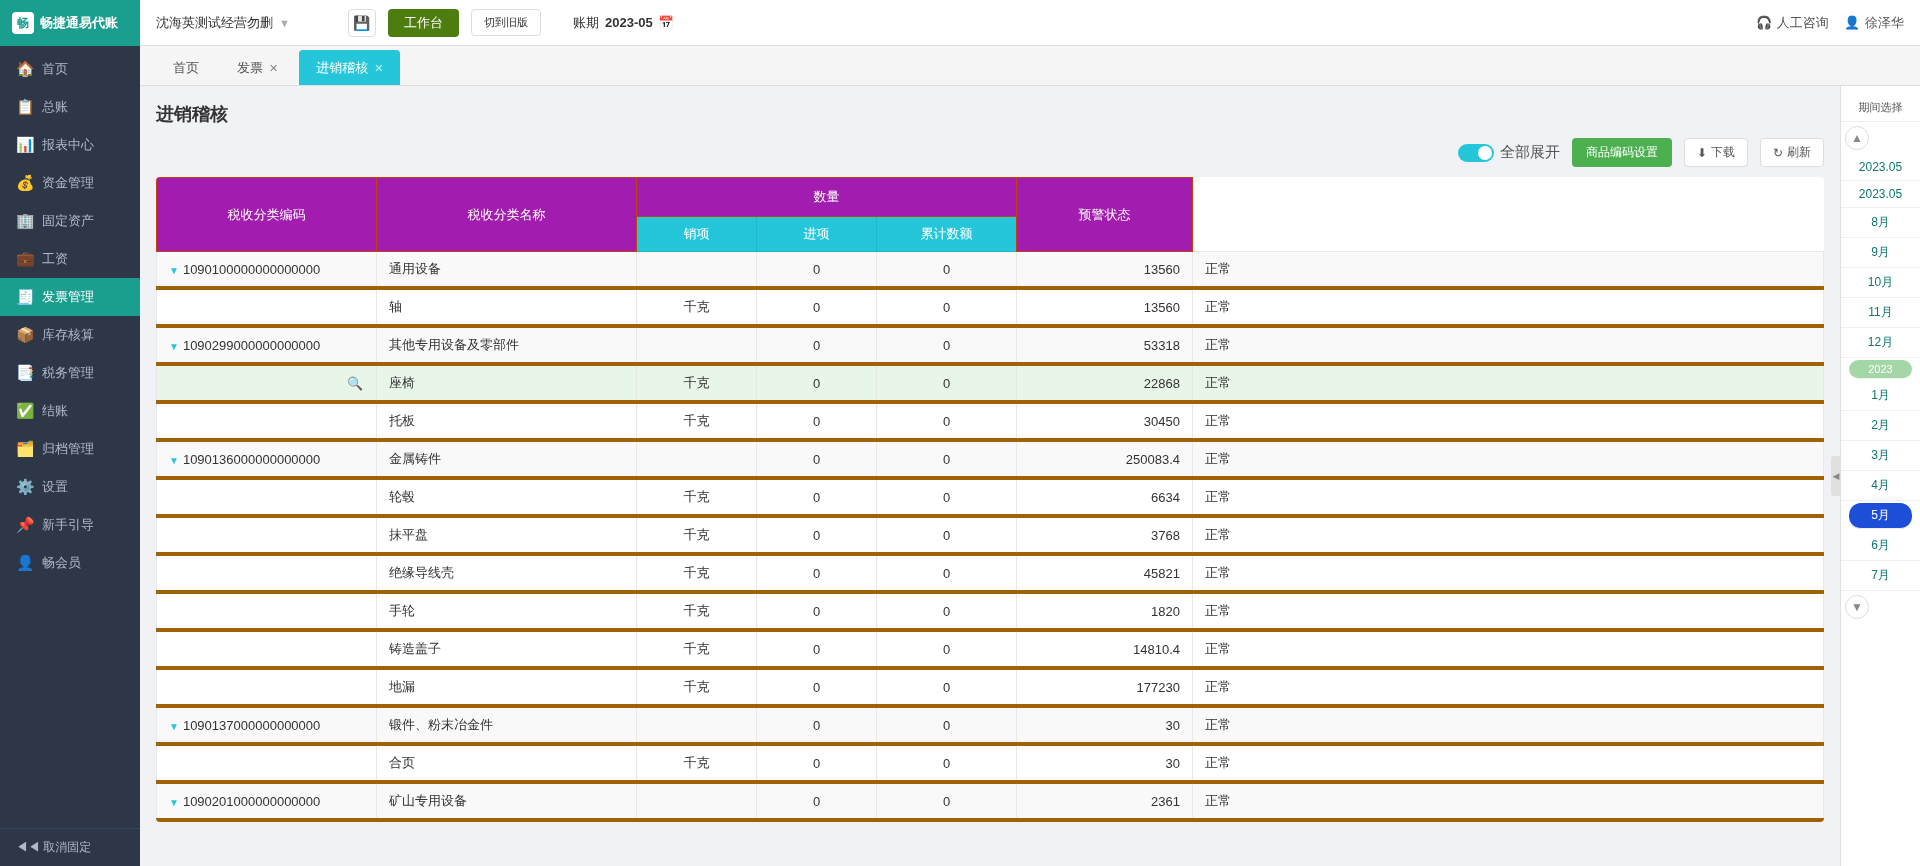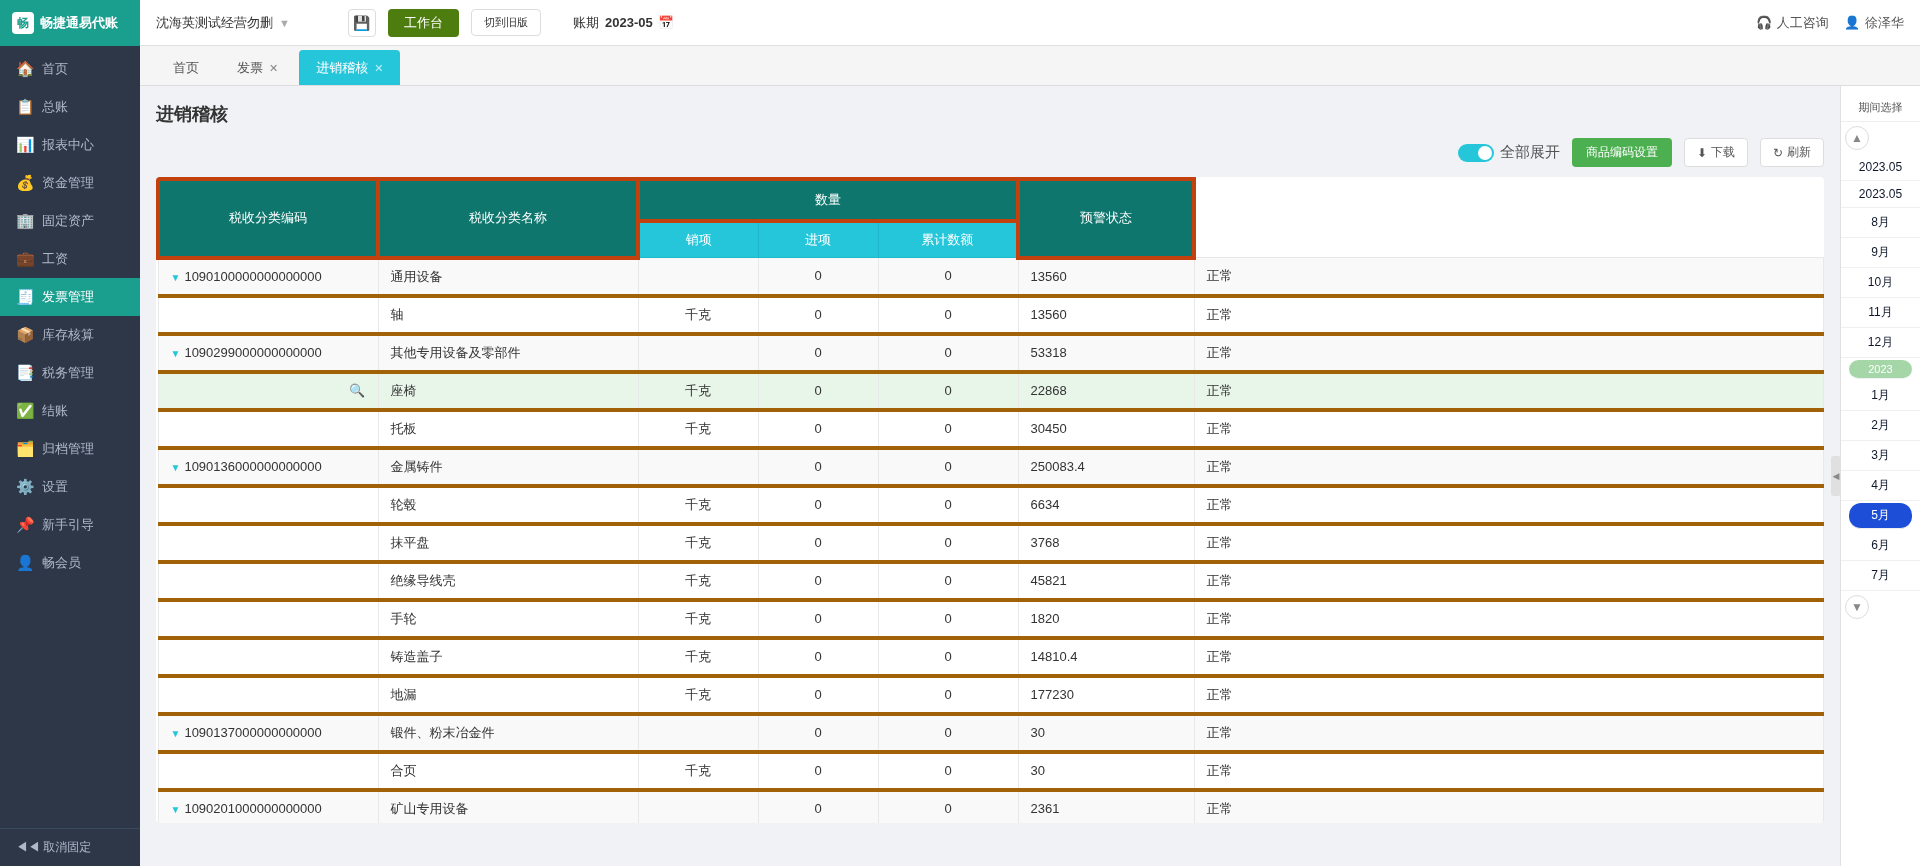--- a/index.html
+++ b/index.html
@@ -240,26 +240,26 @@
       border-radius: 4px;
       overflow: auto;
       max-height: calc(100vh - 220px);
     }
     table {
       width: 100%;
       border-collapse: collapse;
       min-width: 900px;
     }
     thead tr:first-child th {
-      background: #0f766e;
+      background: #a21caf;
       color: white;
       padding: 10px 12px;
       font-size: 13px;
       font-weight: normal;
-      border: 4px solid #c2410c;
+      border: 1px solid #c2410c;
       text-align: center;
     }
     thead tr:nth-child(2) th {
       background: #26c6da;
       color: white;
       padding: 8px 12px;
       font-size: 13px;
       font-weight: normal;
       border: 1px solid #1fb8ca;
       text-align: center;
@@ -270,21 +270,21 @@
       padding: 8px 12px;
       color: #333;
       font-size: 13px;
       border: 1px solid #e8e8e8;
       white-space: nowrap;
     }
     .category-row td { background: #f9f9f9; font-weight: 500; }
     .indent { padding-left: 24px !important; }
     .triangle { color: #26c6da; margin-right: 4px; font-size: 10px; }
     .text-center { text-align: center; }
-    .text-right { text-align: left; }
+    .text-right { text-align: right; }
 
     
     .right-panel {
       width: 80px;
       background: white;
       border-left: 1px solid #e0e0e0;
       display: flex;
       flex-direction: column;
       align-items: center;
       padding-top: 8px;
@@ -315,21 +315,21 @@
       border-bottom: 1px solid #eee;
       width: 100%;
     }
     .period-months {
       width: 100%;
       overflow-y: auto;
       flex: 1;
     }
     .period-month {
       font-size: 12px;
-      color: #0f172a;
+      color: #0f766e;
       text-align: center;
       padding: 6px 4px;
       cursor: pointer;
       border-bottom: 1px solid #f0f0f0;
     }
     .period-month.active { background: #1d4ed8; color: white; border-radius: 12px; margin: 2px 8px; padding: 4px; }
     .period-month.year-label { background: #a5d6a7; color: white; border-radius: 10px; margin: 2px 8px; padding: 3px; font-size: 11px; }
     .scroll-btn {
       width: 24px; height: 24px;
       border-radius: 50%;

